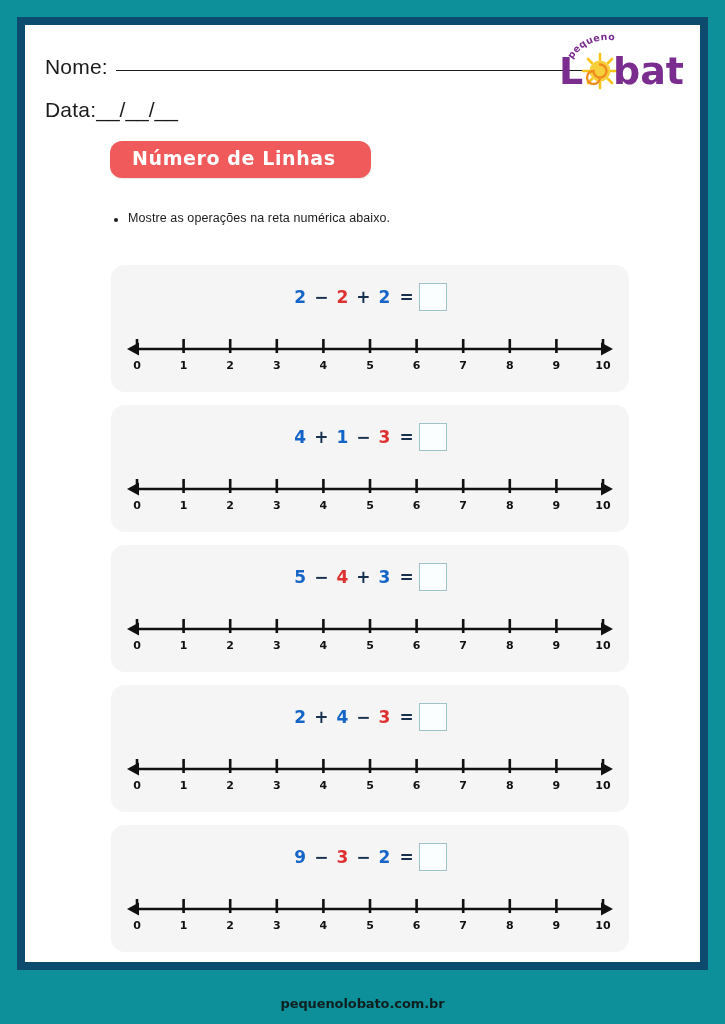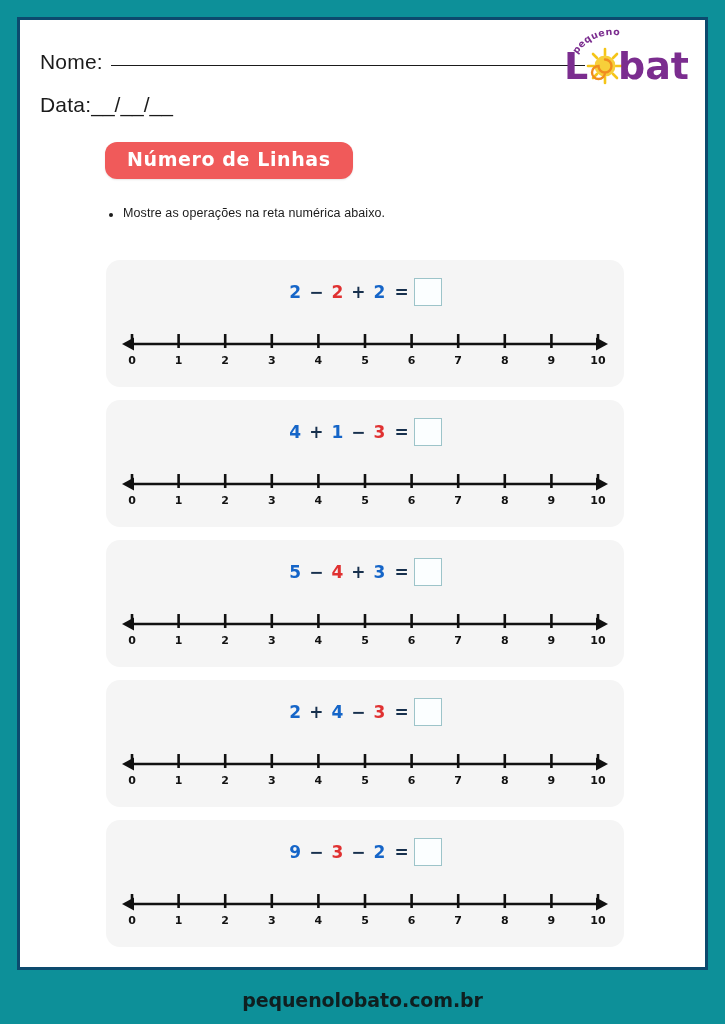--- a/index.html
+++ b/index.html
@@ -17,21 +17,21 @@
   }
 
   
   .page-frame {
     position: absolute;
     left: 17px;
     top: 17px;
     width: 691px;
     height: 953px;
     background: #ffffff;
-    border: 3px solid #0c4a6e;
+    border: 8px solid #0c4a6e;
   }
 
   .page-inner {
     position: absolute;
     inset: 0;
     padding: 0;
   }
 
   
   .header {
@@ -91,25 +91,25 @@
     width: 130px;
     height: 62px;
   }
 
   .logo svg { display: block; }
 
   
   .title-badge {
     position: absolute;
     left: 85px;
-    top: 122px;
+    top: 116px;
     background: #f05a5a;
     color: #ffffff;
     border-radius: 12px;
-    padding: 7px 22px 9px 22px;
+    padding: 7px 35px 9px 22px;
     font-size: 19px;
     font-weight: bold;
     letter-spacing: 0.6px;
     font-family: "DejaVu Sans", sans-serif;
     line-height: 1.1;
     box-shadow: 0 1px 2px rgba(0,0,0,0.10);
   }
 
   
   .instruction {
@@ -202,21 +202,21 @@
   .numberline svg { display: block; }
 
   
   .footer {
     position: absolute;
     left: 0;
     bottom: 13px;
     width: 725px;
     text-align: center;
     font-family: "DejaVu Sans", sans-serif;
-    font-size: 19px;
+    font-size: 13px;
     font-weight: bold;
     color: #0f1f20;
     letter-spacing: -0.1px;
   }
 </style>
 </head>
 <body>
 
 <div class="page-frame">
   <div class="page-inner">

